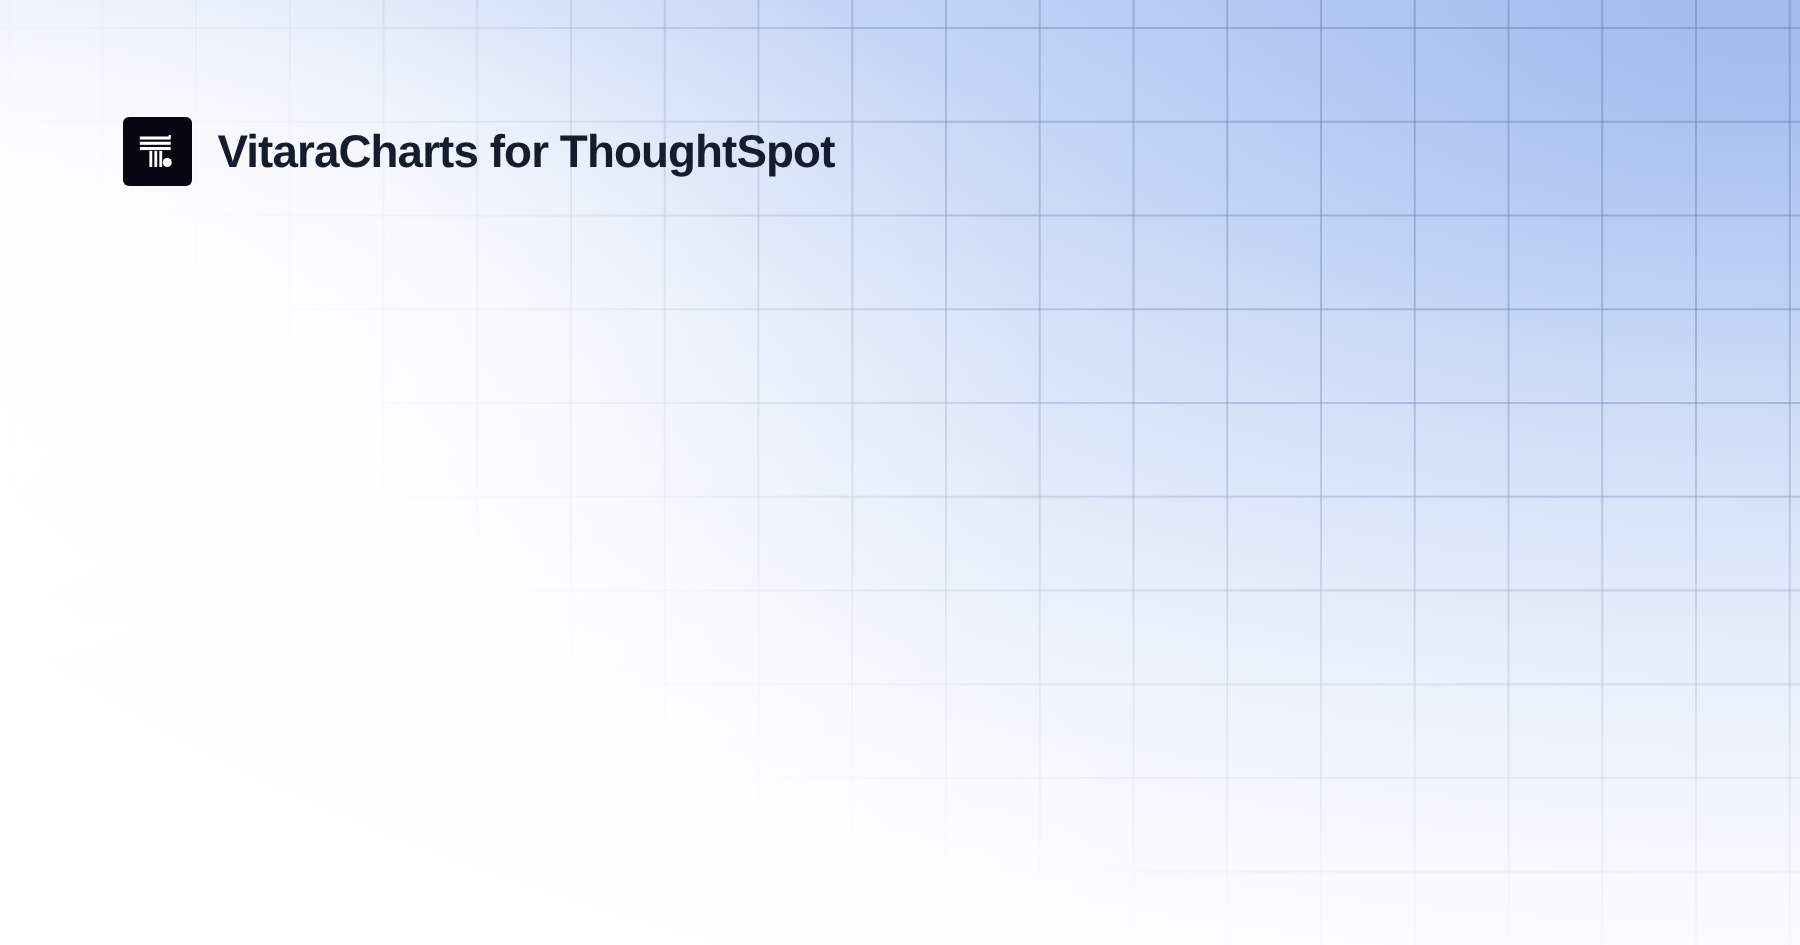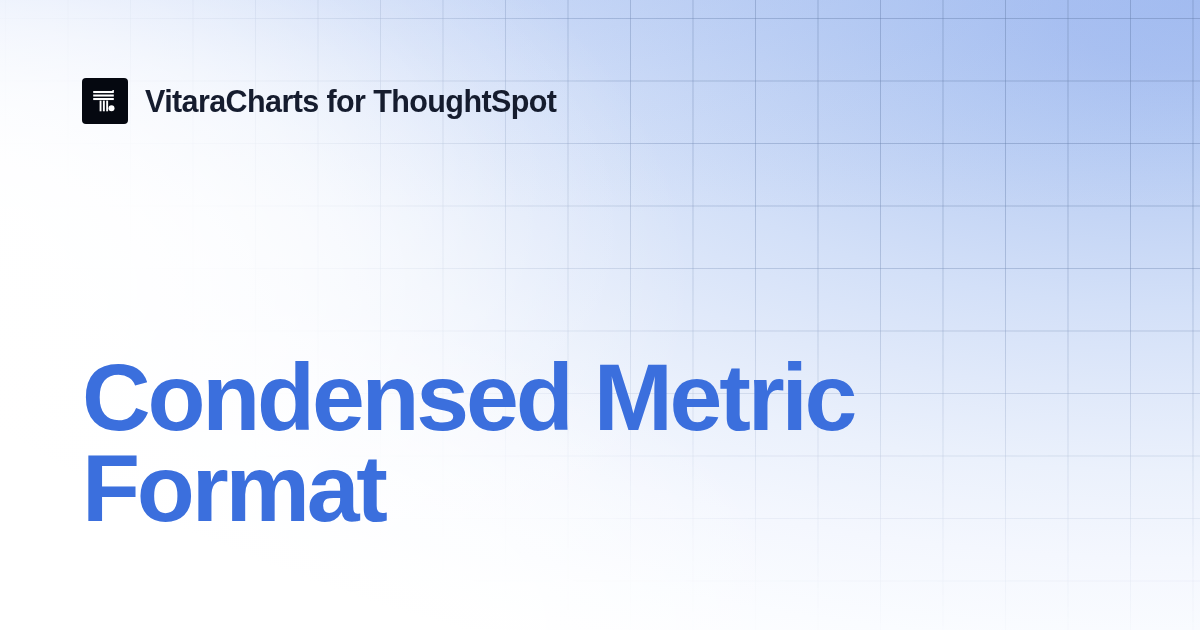--- a/index.html
+++ b/index.html
@@ -185,19 +185,15 @@
             <rect x="12.9" y="14.6" width="1.9" height="10.7"></rect>
             <rect x="16.2" y="14.6" width="1.9" height="10.7"></rect>
             <circle cx="21.5" cy="22.3" r="3.0"></circle>
             <rect x="22.4" y="4.0" width="1.5" height="1.5"></rect>
           </g>
         </svg>
       </div>
       <div class="brand-title">VitaraCharts for ThoughtSpot</div>
     </div>
 
-    <div class="hero">
-      <h1 class="hero-title">Condensed Metric
-Format</h1>
-    </div>
 
   </div>
 </div>
 
 </body></html>

